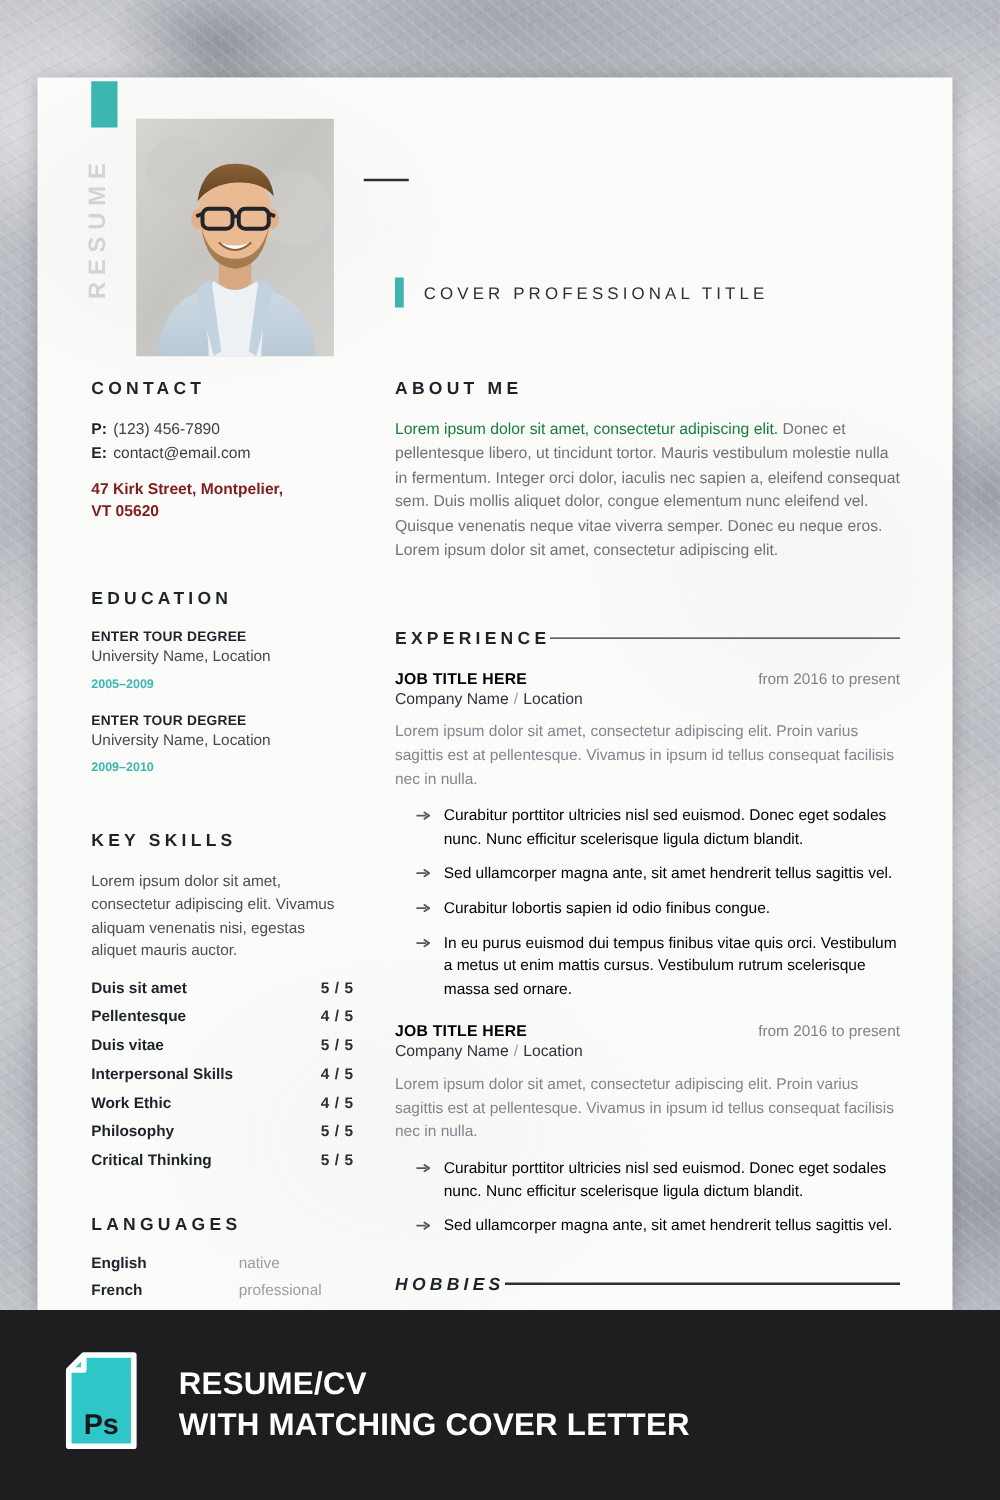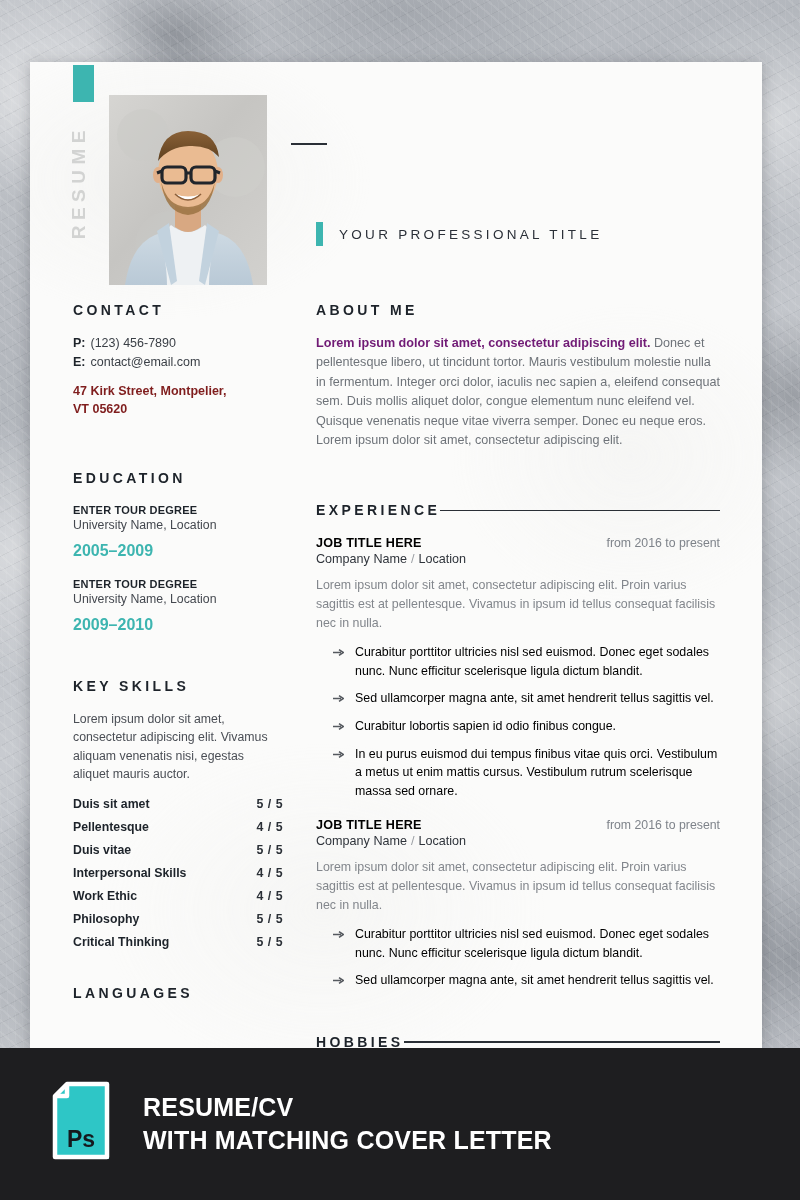--- a/index.html
+++ b/index.html
@@ -173,21 +173,21 @@
   .block-edu { margin-top: 52px; }
   .edu-item { margin-top: 18px; }
   .edu-degree {
     font-size: 11px;
     font-weight: 800;
     letter-spacing: .2px;
     color: #1d232a;
   }
   .edu-school { font-size: 12.3px; color: #44484f; margin-top: 2px; }
   .edu-years {
-    font-size: 16px;
+    font-size: 10px;
     font-weight: 700;
     color: #3db5b0;
     margin-top: 10px;
   }
 
   
   .block-skills { margin-top: 44px; }
   .skills-desc {
     margin-top: 16px;
     font-size: 12.3px;
@@ -217,21 +217,21 @@
   .lang-name { width: 118px; font-weight: 700; color: #1d232a; }
   .lang-level { color: #9a9ea3; }
 
   
   .about-body {
     margin-top: 16px;
     font-size: 12.6px;
     color: #6e7379;
     line-height: 1.54;
   }
-  .about-body b { color: #701a75; font-weight: 700; }
+  .about-body b { color: #15803d; font-weight: 400; }
 
   
   .block-exp { margin-top: 52px; }
   .job { margin-top: 18px; }
   .job-head {
     display: flex;
     justify-content: space-between;
     align-items: baseline;
   }
   .job-title {
@@ -260,21 +260,21 @@
     padding-left: 17px;
   }
   .bullet-arrow {
     flex: 0 0 auto;
     margin-top: 6px;
     width: 11px;
     height: 7px;
   }
 
   
-  .block-hob { margin-top: 44px; }
+  .block-hob { margin-top: 29px; font-style: italic; }
 
   
   .banner {
     position: absolute;
     left: 0;
     top: 1048px;
     width: 800px;
     height: 152px;
     background: #1e1e20;
     display: flex;
@@ -353,21 +353,21 @@
       <path d="M66 99 q13 11 26 0 q-13 5 -26 0 z" fill="#ffffff"></path>
       <path d="M66 99 q13 12 26 0" fill="none" stroke="#8b5f3a" stroke-width="1.6"></path>
     </svg>
   </div>
 
   <div class="connector"></div>
 
 
   <div class="title-row">
     <span class="title-tick"></span>
-    <span class="title-text">YOUR PROFESSIONAL TITLE</span>
+    <span class="title-text">COVER PROFESSIONAL TITLE</span>
   </div>
 
   <div class="cols">
 
     <div class="col-left">
 
       <div class="block-contact">
         <div class="sec-title">CONTACT</div>
         <div class="contact">
           <div class="contact-line">
@@ -427,20 +427,31 @@
           </div>
           <div class="skill-row">
             <span>Critical Thinking</span>
             <span class="skill-score">5 / 5</span>
           </div>
         </div>
       </div>
 
       <div class="block-lang">
         <div class="sec-title">LANGUAGES</div>
+        <div class="lang-list">
+          <div class="lang-row">
+            <span class="lang-name">English</span>
+            <span class="lang-level">native</span>
+          </div>
+          <div class="lang-row">
+            <span class="lang-name">French</span>
+            <span class="lang-level">professional</span>
+          </div>
+
+        </div>
       </div>
 
     </div>
 
     <div class="col-right">
 
       <div class="block-about">
         <div class="sec-title">ABOUT ME</div>
         <div class="about-body">
           <b>Lorem ipsum dolor sit amet, consectetur adipiscing elit.</b><span> Donec et pellentesque libero, ut tincidunt tortor. Mauris vestibulum molestie nulla in fermentum. Integer orci dolor, iaculis nec sapien a, eleifend consequat sem. Duis mollis aliquet dolor, congue elementum nunc eleifend vel. Quisque venenatis neque vitae viverra semper. Donec eu neque eros. Lorem ipsum dolor sit amet, consectetur adipiscing elit.</span>

